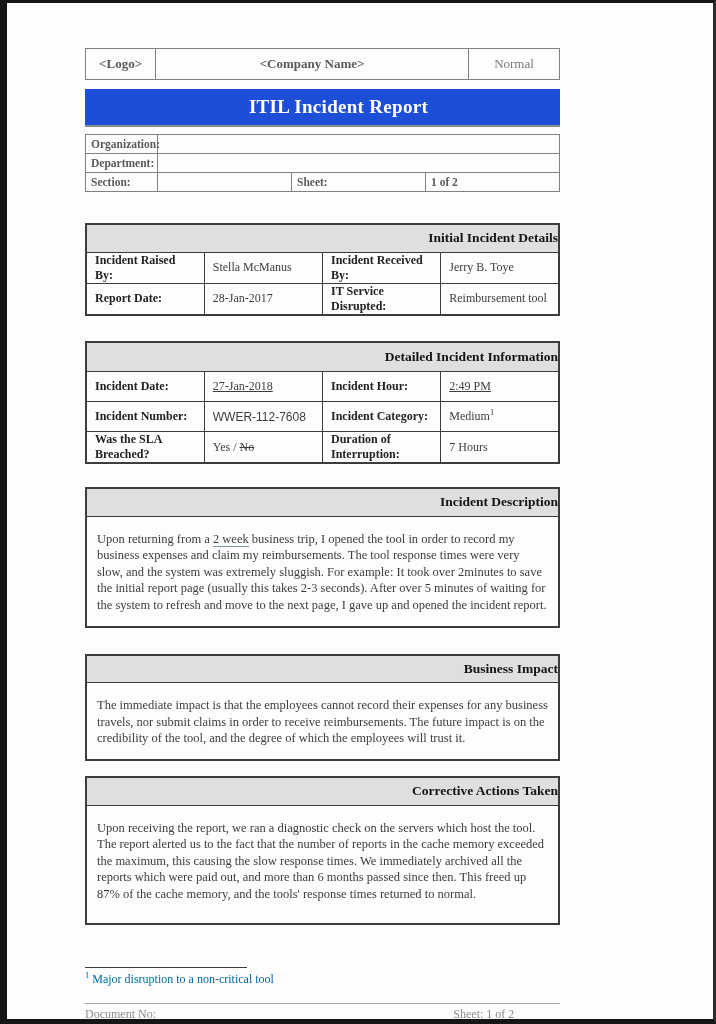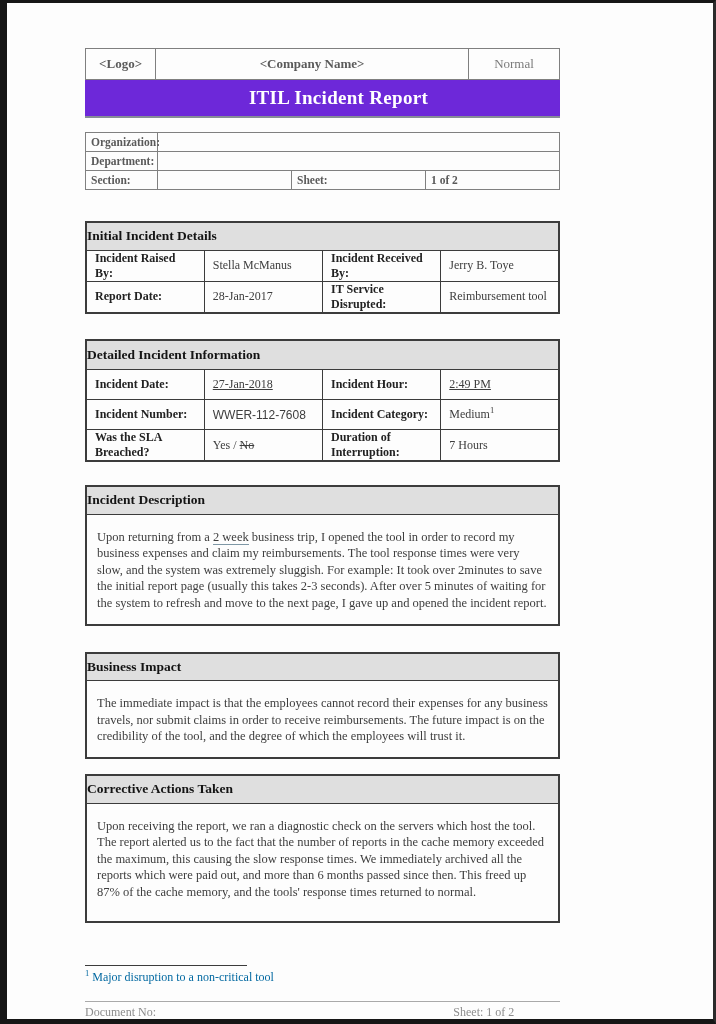--- a/index.html
+++ b/index.html
@@ -26,48 +26,48 @@
     border: 1px solid #7f7f7f;
     height: 31px; text-align: center; vertical-align: middle;
     font-size: 13px; font-weight: bold; color: #5a5a5a;
   }
   .hdr-table .c-logo { width: 14.8%; }
   .hdr-table .c-company { width: 66%; }
   .hdr-table .c-status { width: 19.2%; font-weight: normal; color: #7a7a7a; }
 
   
   .banner {
-    height: 38px;
-    background: #6d28d9;
+    margin-top: 9px; height: 38px;
+    background: #1d4ed8;
     border-bottom: 2px solid #868d97;
     display: flex; align-items: center; justify-content: center; padding-left: 32px;
   }
   .banner .banner-title {
     color: #ffffff; font-weight: bold; font-size: 19px; letter-spacing: 0.3px;
   }
 
   
-  .meta-table { margin-top: 14px; padding-left: 32px; }
+  .meta-table { margin-top: 7px; padding-left: 32px; }
   .meta-table td {
     border: 1px solid #808080;
     height: 19px; vertical-align: middle;
     font-size: 11.5px; font-weight: bold; color: #5a5a5a;
     padding-left: 5px;
   }
   .meta-table .m-label { width: 15.2%; }
   .meta-table .m-value { width: 54.6%; }
   .meta-table .m-sheetlbl { width: 11%; }
   .meta-table .m-sheetval { width: 19.2%; }
 
   
   .section { margin-top: 24px; border: 2px solid #3c3c3c; }
   .section td { border: 1px solid #3c3c3c; }
   .section-header {
     background: #DFDFDF;
-    height: 28px; text-align: left; vertical-align: middle;
+    height: 28px; text-align: right; vertical-align: middle;
     font-size: 13.5px; font-weight: bold; color: #141414;
   }
   .kv td { height: 29px; vertical-align: middle; padding: 0 8px; }
   .kv .lbl { font-size: 12px; font-weight: bold; color: #222222; }
   .kv .val { font-size: 12px; color: #3d3d3d; }
 
   .t-initial .c1 { width: 22.5%; }
   .t-initial .c2 { width: 24.1%; }
   .t-initial .c3 { width: 23.2%; }
   .t-initial .c4 { width: 30.2%; }

